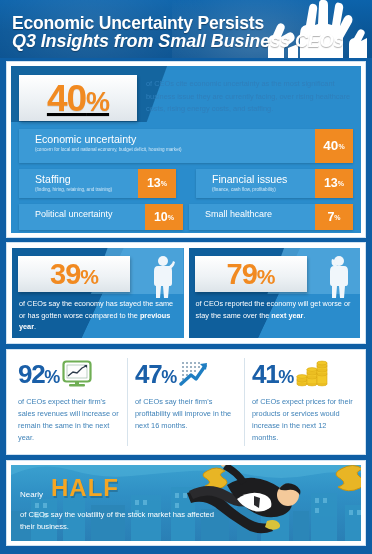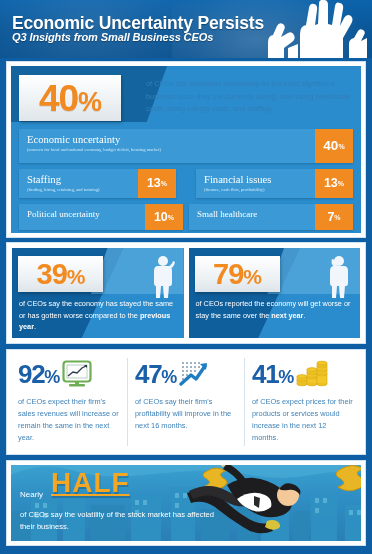--- a/index.html
+++ b/index.html
@@ -5,76 +5,76 @@
   html,body{margin:0;padding:0;background:#0d5a9e;}
   body{font-family:"Liberation Sans", sans-serif;}
   .page{position:relative;width:372px;height:554px;overflow:hidden;background:#0e5ea4;}
 
   
   .header{position:relative;height:58px;background:linear-gradient(180deg,#0c63ab 0%,#0a5697 55%,#0a5291 100%);overflow:hidden;}
   .header .sheen{position:absolute;right:-10px;top:-30px;width:210px;height:140px;background:radial-gradient(ellipse at 40% 50%, rgba(255,255,255,.20) 0%, rgba(255,255,255,0) 62%);}
   .header .sheen2{position:absolute;left:-40px;top:-60px;width:260px;height:170px;background:radial-gradient(ellipse at 50% 50%, rgba(255,255,255,.10) 0%, rgba(255,255,255,0) 65%);}
   .hands{position:absolute;right:4px;top:0px;}
   .h-title{position:absolute;left:12px;top:13px;color:#fff;font-size:17.5px;font-weight:bold;letter-spacing:-.2px;text-shadow:0 1px 1px rgba(0,0,0,.35);}
-  .h-sub{position:absolute;left:12px;top:31px;color:#ffffff;font-size:11px;font-style:italic;font-weight:bold;letter-spacing:-.1px;text-shadow:0 1px 1px rgba(0,0,0,.3);}
+  .h-sub{position:absolute;left:12px;top:31px;color:#ffffff;font-size:18px;font-style:italic;font-weight:bold;letter-spacing:-.1px;text-shadow:0 1px 1px rgba(0,0,0,.3);}
 
   
   .panel1{position:relative;margin:3px 6px 0 6px;height:177px;background:#ffffff;border:1px solid #cfe2f2;box-sizing:border-box;overflow:hidden;}
   .p1-blue{position:absolute;left:4px;top:4px;right:4px;bottom:4px;background:#2a8ccc;overflow:hidden;}
   .p1-diag{position:absolute;left:0;top:0;width:100%;height:56px;background:linear-gradient(110deg,#14659f 0 42%,rgba(255,255,255,0) 42.3%);}
 
-  .big40wrap{position:absolute;left:8px;top:9px;width:102px;height:46px;
+  .big40wrap{position:absolute;left:8px;top:9px;width:118px;height:46px;
      background:linear-gradient(180deg,#ffffff 0%,#eef2f5 55%,#dfe5ea 100%);
-     box-shadow:1px 2px 3px rgba(0,0,0,.25);display:flex;align-items:center;justify-content:center;}
+     box-shadow:1px 2px 3px rgba(0,0,0,.25);display:flex;align-items:center;justify-content:center;text-decoration:underline;}
   .big40{color:#f18a21;font-size:37px;font-weight:bold;line-height:1;letter-spacing:-1px;text-shadow:0 1px 0 rgba(0,0,0,.10);}
   .big40 .pc{font-size:27px;}
   .p1-text{position:absolute;left:135px;top:12px;width:218px;color:#2f7fbb;font-size:7.4px;line-height:1.72;}
 
   .barlist{position:absolute;left:8px;top:63px;right:8px;}
   .bar{position:relative;background:#3b9ad6;box-shadow:0 1px 2px rgba(0,0,0,.18);margin-bottom:6px;display:flex;align-items:stretch;}
-  .bar .lbl{flex:1;padding:5px 6px 5px 8px;font-family:Liberation Serif, serif;}
+  .bar .lbl{flex:1;padding:5px 6px 5px 16px;}
   .bar .t1{color:#ffffff;font-size:10.6px;line-height:1.12;}
   .bar .t2{color:#cfe7f7;font-size:4.6px;line-height:1.3;margin-top:1px;}
   .bar .val{background:#f18a21;color:#fff;font-weight:bold;display:flex;align-items:center;justify-content:center;padding:0 6px;min-width:26px;}
   .bar .val .n{font-size:12.5px;line-height:1;}
   .bar .val .s{font-size:7px;line-height:1;}
   .bar.big .val .n{font-size:13.5px;}
   .bar.big{height:34px;}
   .row2{display:flex;gap:20px;}
   .row2 .bar{flex:1;height:29px;margin-bottom:6px;}
   .row3{display:flex;gap:6px;}
   .row3 .bar{flex:1;height:26px;margin-bottom:0;}
   .row3 .bar .t1{font-size:9px;line-height:1.15;}
 
   
   .panel2{position:relative;margin:4px 6px 0 6px;height:102px;background:#ffffff;border:1px solid #cfe2f2;box-sizing:border-box;padding:5px;display:flex;gap:5px;}
   .half{position:relative;flex:1;background:#2a8ccc;overflow:hidden;}
   .half .dk{position:absolute;left:0;top:0;width:100%;height:100%;background:linear-gradient(115deg,#0f5f9c 0 52%,rgba(15,95,156,0) 52.4%);}
   .half .dk2{position:absolute;right:0;top:0;width:54%;height:46px;background:#56a9de;clip-path:polygon(18% 0,100% 0,100% 100%,0 100%);opacity:.75;}
-  .statwrap{position:absolute;left:6px;top:8px;width:85px;height:36px;background:linear-gradient(180deg,#ffffff 0%,#eef2f5 58%,#dde4e9 100%);box-shadow:1px 2px 3px rgba(0,0,0,.25);display:flex;align-items:center;justify-content:center;}
+  .statwrap{position:absolute;left:6px;top:8px;width:112px;height:36px;background:linear-gradient(180deg,#ffffff 0%,#eef2f5 58%,#dde4e9 100%);box-shadow:1px 2px 3px rgba(0,0,0,.25);display:flex;align-items:center;justify-content:center;}
   .statwrap .n{color:#f18a21;font-size:29px;font-weight:bold;line-height:1;letter-spacing:-1px;}
   .statwrap .n .pc{font-size:21px;}
   .half .cap{position:absolute;left:7px;top:50px;right:6px;color:#ffffff;font-size:7.3px;line-height:1.58;}
   .half .cap b{font-weight:bold;}
   .silh{position:absolute;top:6px;right:8px;}
 
   
   .panel3{position:relative;margin:5px 6px 0 6px;height:106px;background:#ffffff;border:1px solid #cfe2f2;box-sizing:border-box;display:flex;padding:8px 4px;}
   .cell{flex:1;position:relative;padding:0 7px;}
   .cell + .cell{border-left:1px solid #d7e3ec;}
   .cell .top{display:flex;align-items:center;gap:3px;height:32px;}
   .cell .num{color:#1a5fa8;font-size:26px;font-weight:bold;line-height:1;letter-spacing:-1.3px;}
   .cell .num .pc{font-size:18px;}
   .cell .body{margin-top:6px;color:#3f82b8;font-size:7.4px;line-height:1.62;}
 
   
   .panel4{position:relative;margin:5px 6px 6px 6px;height:86px;background:#ffffff;border:1px solid #cfe2f2;box-sizing:border-box;padding:4px;}
   .sea{position:relative;width:100%;height:100%;background:linear-gradient(180deg,#3aa0cf 0%,#2f8fc4 40%,#2a7fb5 100%);overflow:hidden;}
   .nearly{position:absolute;left:9px;top:25px;color:#ffffff;font-size:8px;}
-  .half-word{position:absolute;left:40px;top:4px;color:#f5a623;font-size:28px;font-weight:bold;letter-spacing:1px;line-height:1;text-shadow:1px 2px 0 rgba(0,0,0,.18);text-decoration:underline;}
+  .half-word{position:absolute;left:40px;top:11px;color:#f5a623;font-size:24px;font-weight:bold;letter-spacing:1px;line-height:1;text-shadow:1px 2px 0 rgba(0,0,0,.18);}
   .p4cap{position:absolute;left:9px;top:44px;width:205px;color:#ffffff;font-size:7.6px;line-height:1.62;}
   svg{display:block;}
 </style>
 </head>
 <body>
 
 <div class="page">
 
   <div class="header">
     <div class="sheen"></div>

